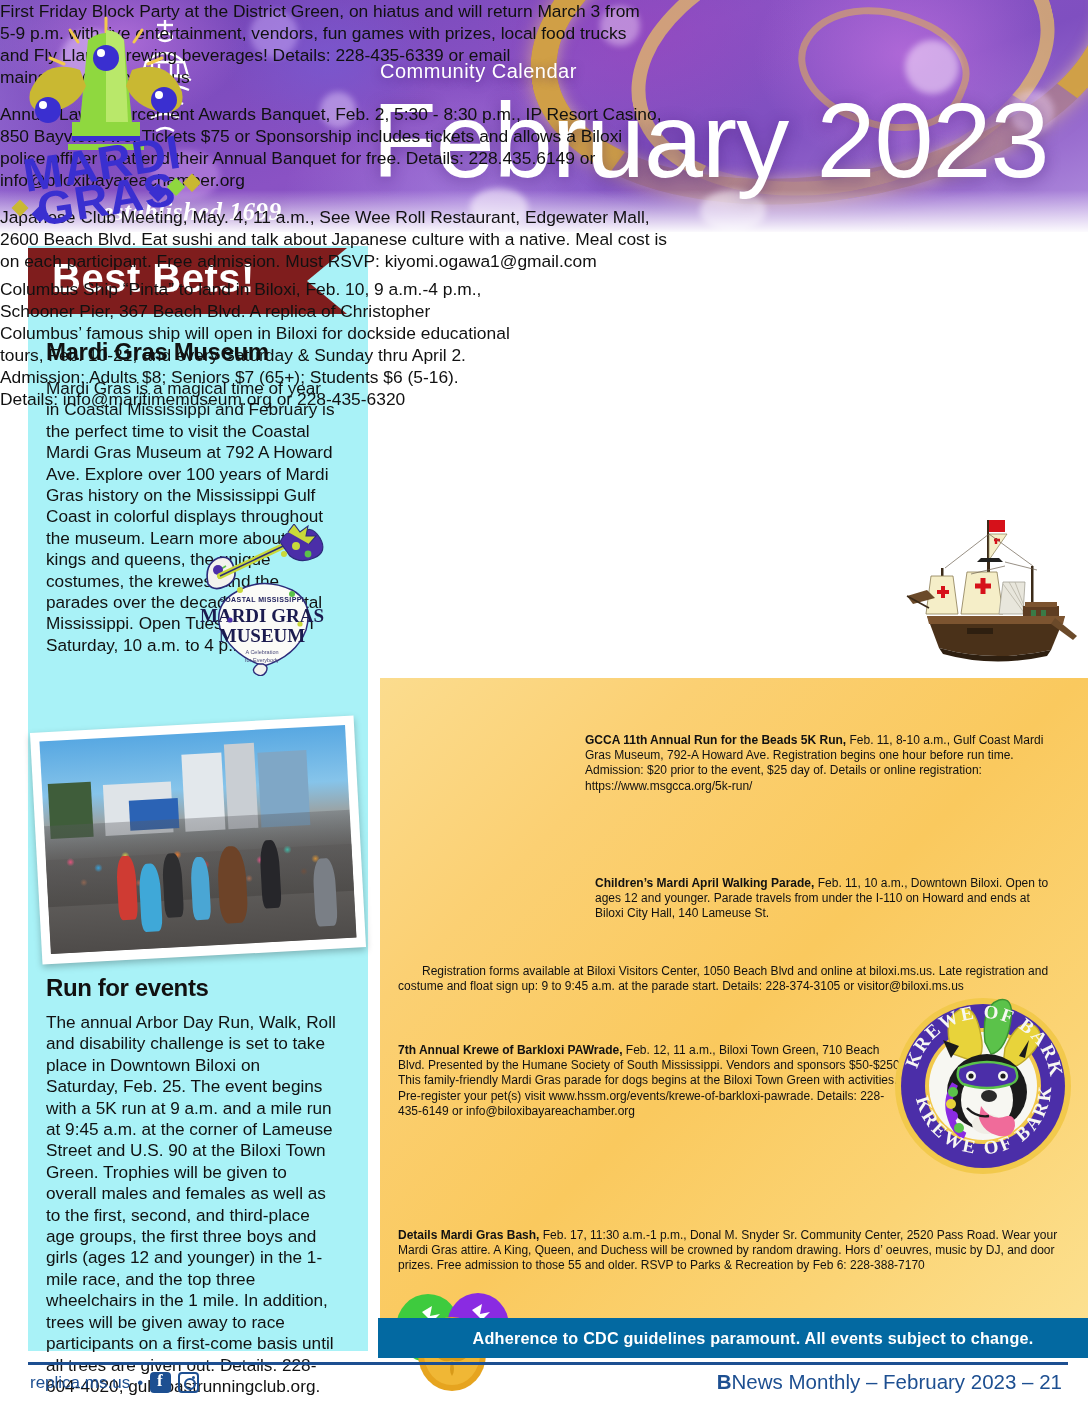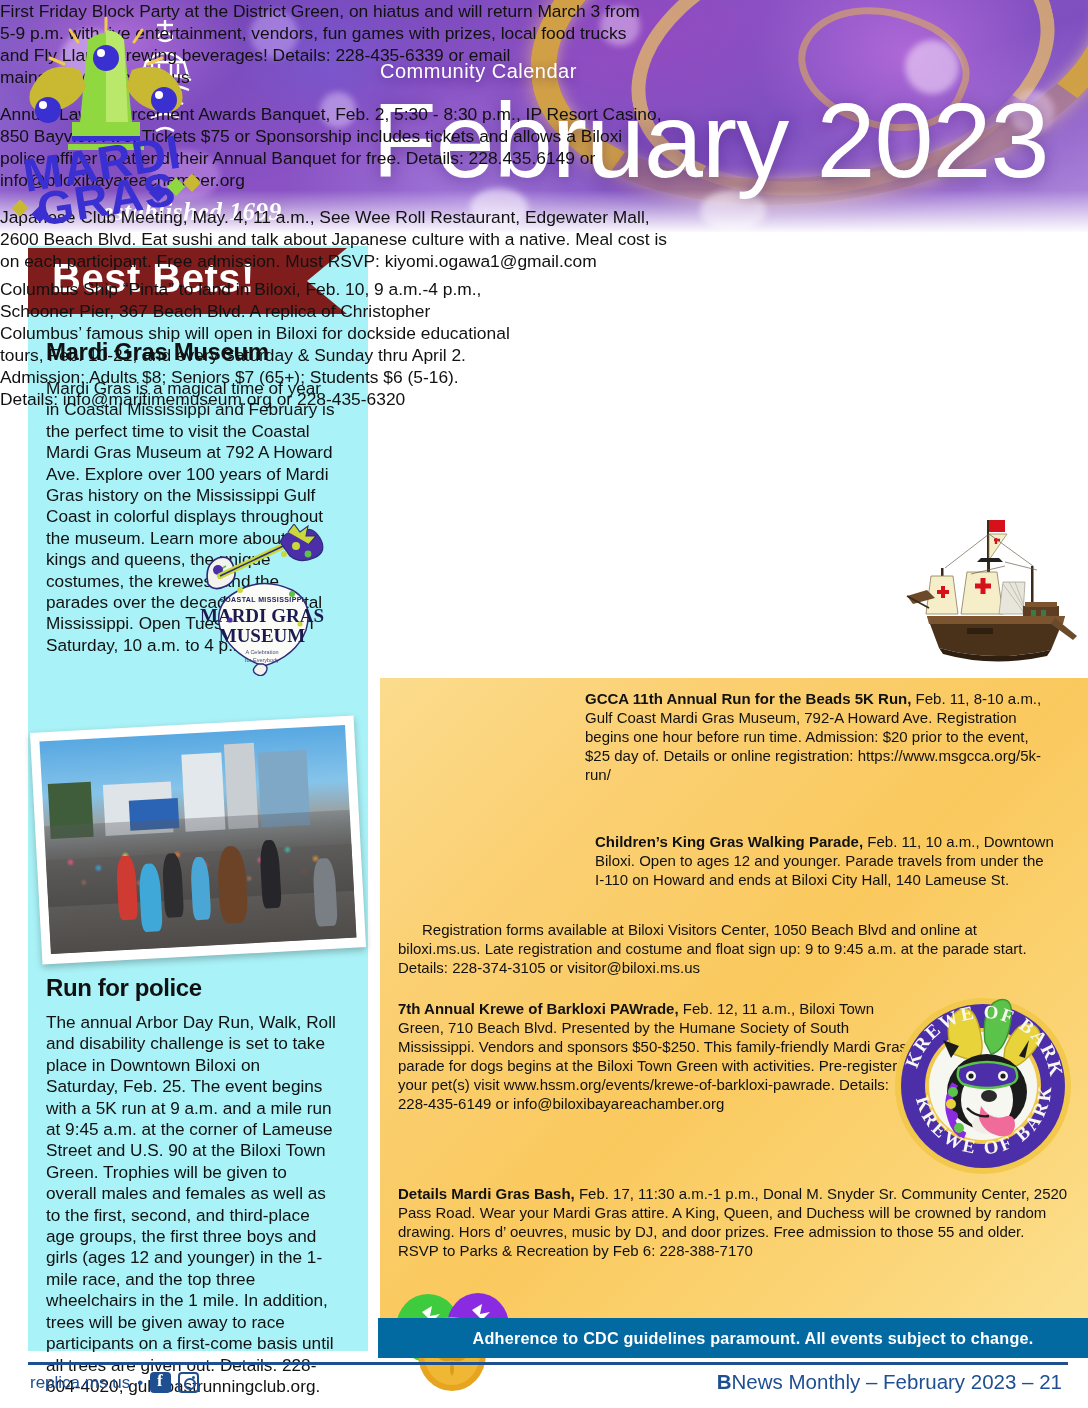--- a/index.html
+++ b/index.html
@@ -158,21 +158,21 @@
   #ev3 { top: 206px; width: 680px; }
   #ev4 { top: 278px; width: 510px; }
   .ship { position: absolute; left: 905px; top: 518px; width: 176px; height: 150px; }
 
   
   .ybox {
     position: absolute; left: 380px; top: 678px; width: 708px; height: 640px;
     background: linear-gradient(135deg, #fbdc8e 0%, #fbd073 24%, #fac95e 52%, #fbd475 78%, #fce08f 100%);
   }
   .mg-art { position: absolute; left: 10px; top: 14px; width: 190px; height: 215px; }
-  .ev-y { position: absolute; font-size: 15px; line-height: 1.265; color: #111; }
+  .ev-y { position: absolute; font-size: 12px; line-height: 1.265; color: #111; margin-top: 43px; }
   #ey1 { left: 585px; top: 690px; width: 465px; text-indent: 0; }
   #ey2 { left: 595px; top: 833px; width: 460px; }
   #ey3 { left: 398px; top: 921px; width: 658px; }
   #ey4 { left: 398px; top: 1000px; width: 510px; }
   #ey5 { left: 398px; top: 1185px; width: 670px; }
 
   .barkloxi { position: absolute; left: 893px; top: 996px; width: 180px; height: 180px; }
   .balloons { position: absolute; left: 386px; top: 1288px; width: 140px; height: 112px; }
 
   
@@ -316,21 +316,21 @@
       <div class="ph-runner" style="left:56%;top:54%;width:9%;height:36%;background:#6d4328"></div>
       <div class="ph-runner" style="left:30%;top:60%;width:7%;height:32%;background:#3fa8d8;border-radius:40% 40% 20% 20%"></div>
       <div class="ph-runner" style="left:23%;top:56%;width:6%;height:30%;background:#cf3b33;border-radius:40% 40% 20% 20%"></div>
       <div class="ph-runner" style="left:38%;top:56%;width:6%;height:30%;background:#2e2e30;border-radius:40% 40% 20% 20%"></div>
       <div class="ph-runner" style="left:47%;top:58%;width:6%;height:30%;background:#4aa6d4;border-radius:40% 40% 20% 20%"></div>
       <div class="ph-runner" style="left:70%;top:52%;width:6%;height:32%;background:#26262a;border-radius:40% 40% 20% 20%"></div>
       <div class="ph-runner" style="left:87%;top:62%;width:7%;height:32%;background:#7a7f86;border-radius:40% 40% 20% 20%"></div>
     </div>
   </div>
 
-  <div class="sb-head" id="rft-head">Run for police</div>
+  <div class="sb-head" id="rft-head">Run for events</div>
   <div class="sb-body" id="rft-body">The annual Arbor Day Run, Walk, Roll and disability challenge is set to take place in Downtown Biloxi on Saturday, Feb. 25. The event begins with a 5K run at 9 a.m. and a mile run at 9:45 a.m. at the corner of Lameuse Street and U.S. 90 at the Biloxi Town Green. Trophies will be given to overall males and females as well as to the first, second, and third-place age groups, the first three boys and girls (ages 12 and younger) in the 1-mile race, and the top three wheelchairs in the 1 mile. In addition, trees will be given away to race participants on a first-come basis until all trees are given out. Details: 228-604-4020, gulfcoastrunningclub.org.</div>
 
   <div class="ev" id="ev1"><b>First Friday Block Party at the District Green,</b><span> on hiatus and will return March 3 from 5-9 p.m. with live entertainment, vendors, fun games with prizes, local food trucks and Fly Llama Brewing beverages! Details: 228-435-6339 or email mainstreet@biloxi.ms.us</span></div>
   <div class="ev" id="ev2"><b>Annual Law Enforcement Awards Banquet,</b><span> Feb. 2, 5:30 - 8:30 p.m., IP Resort Casino, 850 Bayview Ave. Tickets $75 or Sponsorship includes tickets and allows a Biloxi police officer to attend their Annual Banquet for free. Details: 228.435.6149 or info@biloxibayareachamber.org</span></div>
   <div class="ev" id="ev3"><b>Japanese Club Meeting,</b><span> May. 4, 11 a.m., See Wee Roll Restaurant, Edgewater Mall, 2600 Beach Blvd. Eat sushi and talk about Japanese culture with a native. Meal cost is on each participant. Free admission. Must RSVP: kiyomi.ogawa1@gmail.com</span></div>
   <div class="ev" id="ev4"><b>Columbus Ship “Pinta” to land in Biloxi,</b><span> Feb. 10, 9 a.m.-4 p.m., Schooner Pier, 367 Beach Blvd. A replica of Christopher Columbus’ famous ship will open in Biloxi for dockside educational tours, Feb. 10-21, and every Saturday &amp; Sunday thru April 2. Admission: Adults $8; Seniors $7 (65+); Students $6 (5-16). Details: info@maritimemuseum.org or 228-435-6320</span></div>
 
   <svg class="ship" viewBox="0 0 176 150">
     <rect x="84" y="2" width="16" height="12" fill="#d6111a"></rect>
     <rect x="82" y="2" width="2" height="50" fill="#3b2a18"></rect>
@@ -387,21 +387,21 @@
     <text x="16" y="178" font-family="Liberation Sans, sans-serif" font-size="47" font-weight="bold" fill="#3a2fd0" transform="rotate(-9 16 178)" letter-spacing="1">MARDI</text>
     <text x="30" y="212" font-family="Liberation Sans, sans-serif" font-size="47" font-weight="bold" fill="#3a2fd0" transform="rotate(-9 30 212)" letter-spacing="1">GRAS</text>
     <rect x="4" y="188" width="12" height="12" fill="#c9b832" transform="rotate(45 10 194)"></rect>
     <rect x="24" y="194" width="12" height="12" fill="#3a2fd0" transform="rotate(45 30 200)"></rect>
     <rect x="142" y="172" width="13" height="13" fill="#3a2fd0" transform="rotate(45 148 178)"></rect>
     <rect x="160" y="166" width="13" height="13" fill="#8fd83f" transform="rotate(45 166 172)"></rect>
     <rect x="176" y="162" width="13" height="13" fill="#c9b832" transform="rotate(45 182 168)"></rect>
   </svg>
 
   <div class="ev-y" id="ey1"><b>GCCA 11th Annual Run for the Beads 5K Run,</b><span> Feb. 11, 8-10 a.m., Gulf Coast Mardi Gras Museum, 792-A Howard Ave. Registration begins one hour before run time. Admission: $20 prior to the event, $25 day of. Details or online registration: https://www.msgcca.org/5k-run/</span></div>
-  <div class="ev-y" id="ey2"><b>Children’s King Gras Walking Parade,</b><span> Feb. 11, 10 a.m., Downtown Biloxi. Open to ages 12 and younger. Parade travels from under the I-110 on Howard and ends at Biloxi City Hall, 140 Lameuse St.</span></div>
+  <div class="ev-y" id="ey2"><b>Children’s Mardi April Walking Parade,</b><span> Feb. 11, 10 a.m., Downtown Biloxi. Open to ages 12 and younger. Parade travels from under the I-110 on Howard and ends at Biloxi City Hall, 140 Lameuse St.</span></div>
   <div class="ev-y" id="ey3"><span style="padding-left:24px">Registration forms available at Biloxi Visitors Center, 1050 Beach Blvd and online at biloxi.ms.us. Late registration and costume and float sign up: 9 to 9:45 a.m. at the parade start. Details: 228-374-3105 or visitor@biloxi.ms.us</span></div>
   <div class="ev-y" id="ey4"><b>7th Annual Krewe of Barkloxi PAWrade,</b><span> Feb. 12, 11 a.m., Biloxi Town Green, 710 Beach Blvd. Presented by the Humane Society of South Mississippi. Vendors and sponsors $50-$250. This family-friendly Mardi Gras parade for dogs begins at the Biloxi Town Green with activities. Pre-register your pet(s) visit www.hssm.org/events/krewe-of-barkloxi-pawrade. Details: 228-435-6149 or info@biloxibayareachamber.org</span></div>
   <div class="ev-y" id="ey5"><b>Details Mardi Gras Bash,</b><span> Feb. 17, 11:30 a.m.-1 p.m., Donal M. Snyder Sr. Community Center, 2520 Pass Road. Wear your Mardi Gras attire. A King, Queen, and Duchess will be crowned by random drawing. Hors d’ oeuvres, music by DJ, and door prizes. Free admission to those 55 and older. RSVP to Parks &amp; Recreation by Feb 6: 228-388-7170</span></div>
 
   <svg class="barkloxi" viewBox="0 0 180 180">
     <circle cx="90" cy="90" r="88" fill="#f2c94c"></circle>
     <circle cx="90" cy="90" r="82" fill="#4b2ea8"></circle>
     <circle cx="90" cy="90" r="58" fill="#f2c94c"></circle>
     <circle cx="90" cy="90" r="54" fill="#f7f7f2"></circle>
     <path d="M60 58 q-12 -34 6 -44 q16 -8 22 26 q4 20 -6 26 Z" fill="#e8d33a" stroke="#bfa92a" stroke-width="1.4"></path>

